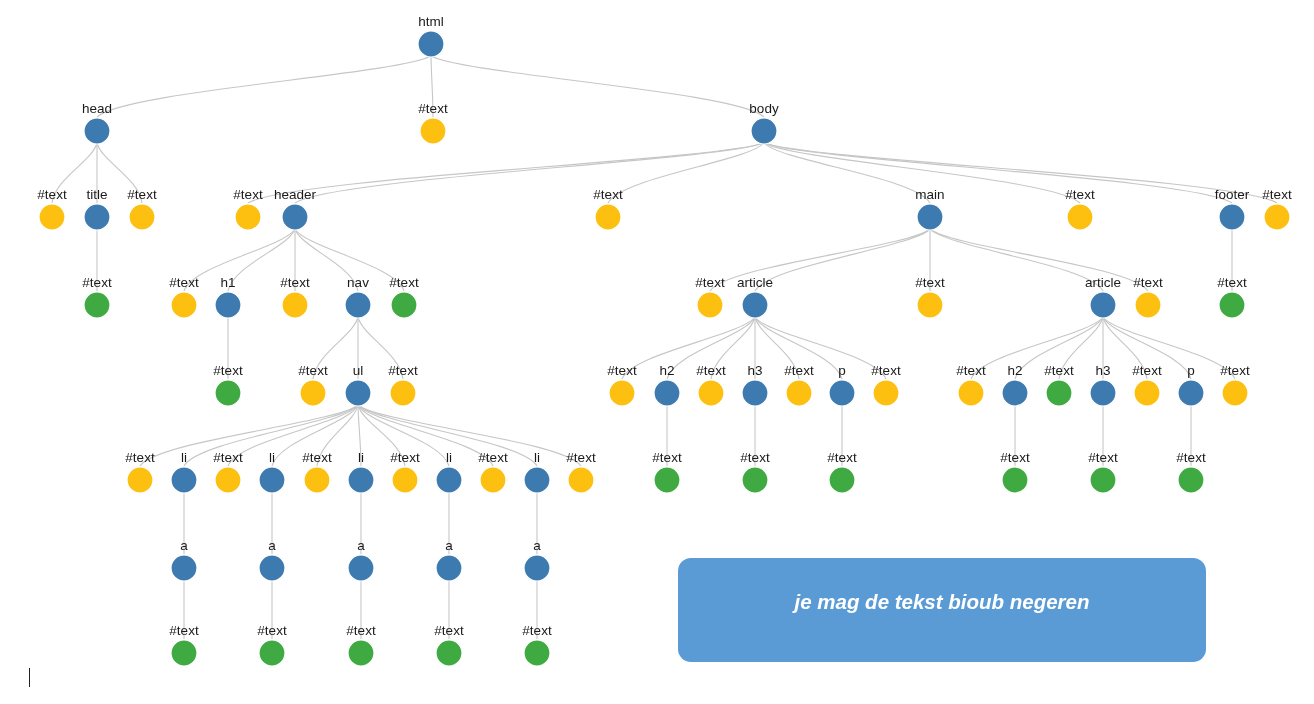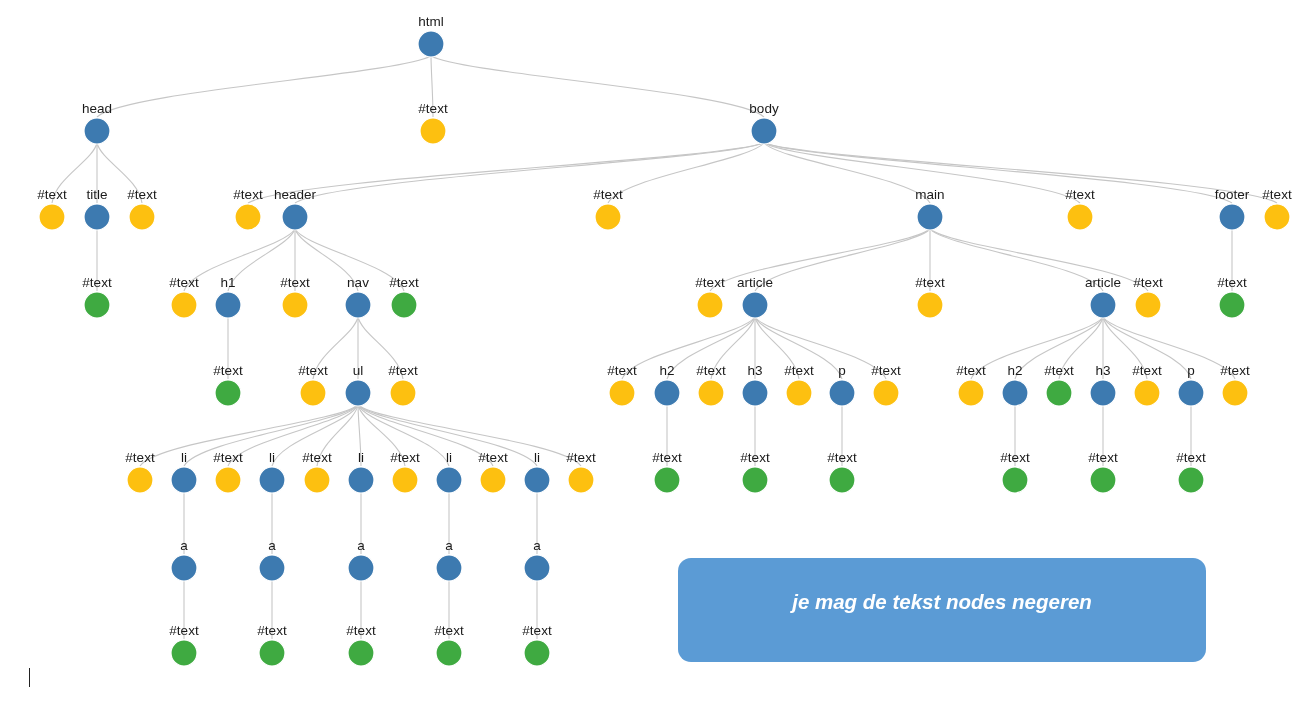--- a/index.html
+++ b/index.html
@@ -439,18 +439,18 @@
           <circle class="node-circle" cx="449" cy="653" r="13" fill="#3faa41"></circle>
         </g>
         <g>
           <text class="node-label" x="537" y="635" fill="#1a1a1a">#text</text>
           <circle class="node-circle" cx="537" cy="653" r="13" fill="#3faa41"></circle>
         </g>
       </g>
   </svg>
 
   <div class="callout">
-    <div class="callout-line first">je mag de tekst nodes negeren</div>
+    <div class="callout-line first">je mag de tekst bioub negeren</div>
   </div>
 
   <div class="cursor-mark"></div>
 
 </div>
 
 </body></html>

